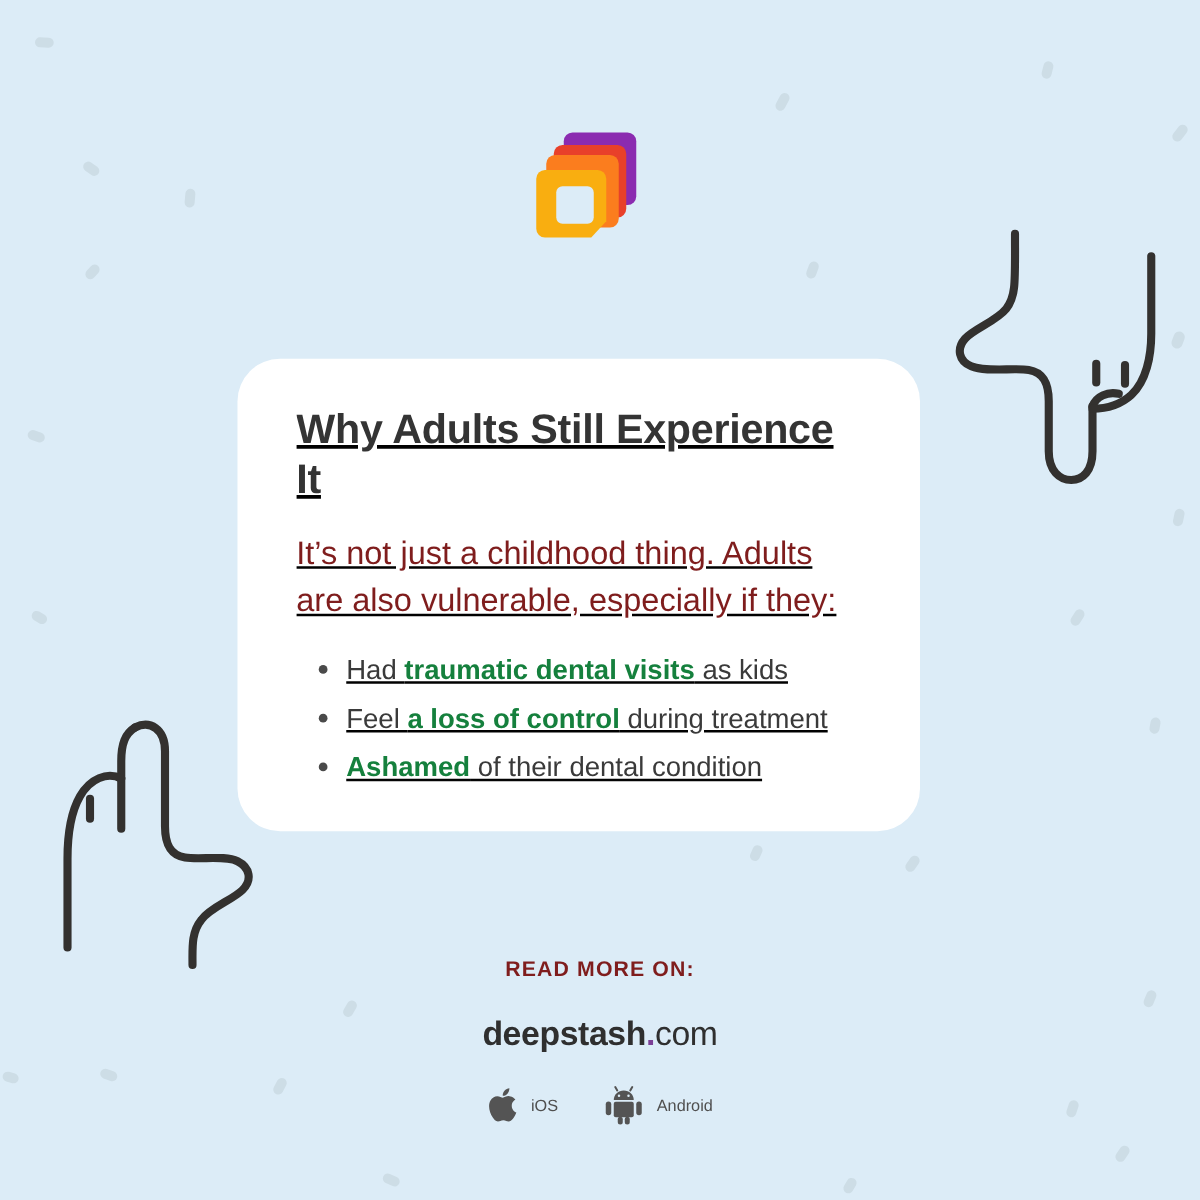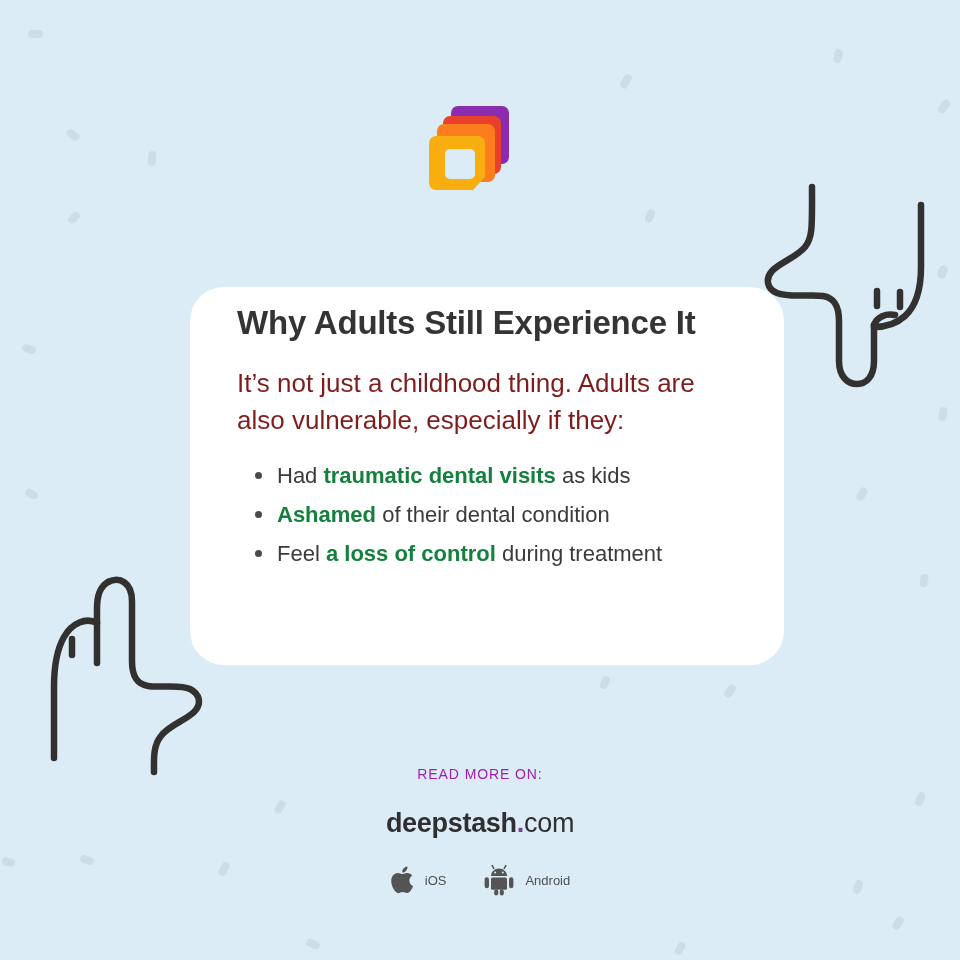--- a/index.html
+++ b/index.html
@@ -48,27 +48,28 @@
     width: 90px;
     height: 96px;
   }
   #logo svg { display: block; }
 
   
   #card {
     position: absolute;
     left: 190px;
     top: 287px;
-    width: 594px;
+    width: 546px;
     height: 378px;
     background: #ffffff;
     border-radius: 34px;
     overflow: hidden;
     box-sizing: border-box;
-    padding: 16px 47px 0 47px;
+    padding: 36px 47px 0 47px;
+    text-decoration: underline;
   }
   #card-inner {
     -webkit-mask-image: linear-gradient(to bottom,
         #000 0px, #000 300px, rgba(0,0,0,0.55) 330px, rgba(0,0,0,0) 356px);
     mask-image: linear-gradient(to bottom,
         #000 0px, #000 300px, rgba(0,0,0,0.55) 330px, rgba(0,0,0,0) 356px);
   }
   #card-title {
     font-size: 33px;
     font-weight: bold;
@@ -109,24 +110,24 @@
 
   
   #footer {
     position: absolute;
     left: 0;
     right: 0;
     top: 766px;
     text-align: center;
   }
   #read-more-on {
-    font-size: 14px;
-    font-weight: normal;
+    font-size: 17px;
+    font-weight: bold;
     letter-spacing: 0.9px;
-    color: #a21caf;
+    color: #7f1d1d;
     margin: 0 0 26px 0;
   }
   #wordmark {
     font-size: 27px;
     color: #2f2f2f;
     margin: 0 0 25px 0;
     letter-spacing: -0.3px;
   }
   #wordmark .ds-name { font-weight: bold; }
   #wordmark .ds-dot { color: #7b3f96; font-weight: bold; }
@@ -215,22 +216,22 @@
       <rect x="17" y="47" width="30" height="30" rx="5" fill="#dcecf7"></rect>
     </svg>
   </div>
 
   <div id="card">
     <div id="card-inner">
       <h1 id="card-title">Why Adults Still Experience It</h1>
       <p id="card-body">It’s not just a childhood thing. Adults are also vulnerable, especially if they:</p>
       <ul id="card-list">
           <li><span>Had </span><b>traumatic dental visits</b><span> as kids</span></li>
+          <li><span>Feel </span><b>a loss of control</b><span> during treatment</span></li>
           <li><b>Ashamed</b><span> of their dental condition</span></li>
-          <li><span>Feel </span><b>a loss of control</b><span> during treatment</span></li>
         </ul>
     </div>
   </div>
 
   <div id="footer">
     <div id="read-more-on">READ MORE ON:</div>
     <div id="wordmark">
       <span class="ds-name">deepstash</span><span class="ds-dot">.</span><span class="ds-tld">com</span>
     </div>
     <div id="stores">

